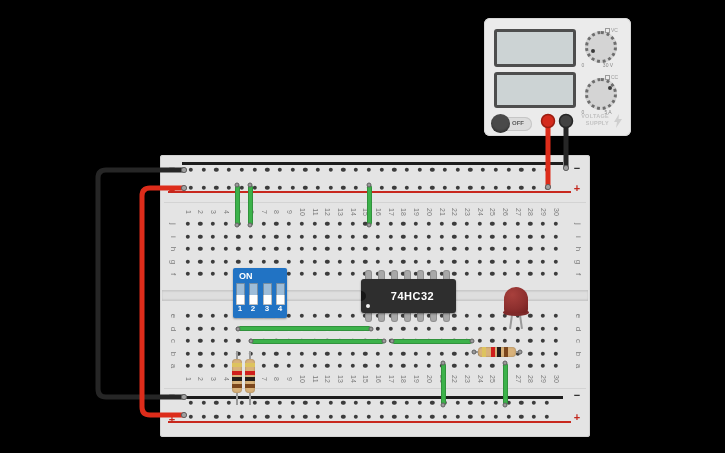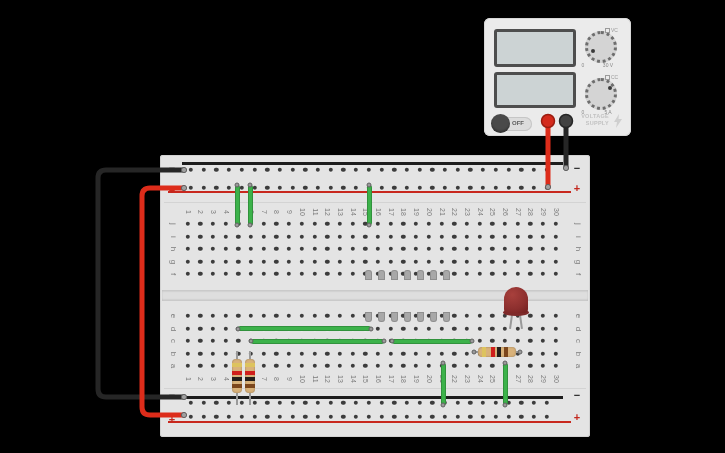--- a/index.html
+++ b/index.html
@@ -706,37 +706,53 @@
     <div class="res-body" style="left:318px;top:192px;width:38px;height:10px;">
       <div class="band gold" style="left:4px;top:0;width:3.5px;height:10px;"></div>
       <div class="band red" style="left:13px;top:0;width:3.5px;height:10px;"></div>
       <div class="band black" style="left:19px;top:0;width:3.5px;height:10px;"></div>
       <div class="band brown" style="left:26px;top:0;width:3.5px;height:10px;"></div>
     </div>
     <div class="gdot" style="left:314px;top:197px;"></div>
     <div class="gdot" style="left:360px;top:197px;"></div>
   </div>
 
+  <div id="dip" class="abs">
+    <span class="on">ON</span>
+    <div class="dipslot" style="left:2.5px;"></div>
+    <div class="dipslot" style="left:15.5px;"></div>
+    <div class="dipslot" style="left:29.5px;"></div>
+    <div class="dipslot" style="left:42.5px;"></div>
+    <span class="dipnum" style="left:1px;">1</span>
+    <span class="dipnum" style="left:14px;">2</span>
+    <span class="dipnum" style="left:28px;">3</span>
+    <span class="dipnum" style="left:41px;">4</span>
+  </div>
 
   <div id="ic-pins">
       <div class="icpin top" style="left: 204.5px; top: 115px;"></div>
       <div class="icpin bot" style="left: 204.5px; top: 157px;"></div>
       <div class="icpin top" style="left: 217.6px; top: 115px;"></div>
       <div class="icpin bot" style="left: 217.6px; top: 157px;"></div>
       <div class="icpin top" style="left: 230.7px; top: 115px;"></div>
       <div class="icpin bot" style="left: 230.7px; top: 157px;"></div>
       <div class="icpin top" style="left: 243.8px; top: 115px;"></div>
       <div class="icpin bot" style="left: 243.8px; top: 157px;"></div>
       <div class="icpin top" style="left: 256.9px; top: 115px;"></div>
       <div class="icpin bot" style="left: 256.9px; top: 157px;"></div>
       <div class="icpin top" style="left: 270px; top: 115px;"></div>
       <div class="icpin bot" style="left: 270px; top: 157px;"></div>
       <div class="icpin top" style="left: 283.1px; top: 115px;"></div>
       <div class="icpin bot" style="left: 283.1px; top: 157px;"></div>
     </div>
+  <div id="ic-body" class="abs">
+    <div class="notch"></div>
+    <div class="pin1dot"></div>
+    <div class="label">74HC32</div>
+  </div>
 
   <div id="led" class="abs">
     <div class="leg l"></div>
     <div class="leg r"></div>
     <div class="flange"></div>
     <div class="dome"></div>
   </div>
 </div>
 
 <svg id="wire-layer" width="725" height="453" viewBox="0 0 725 453">

